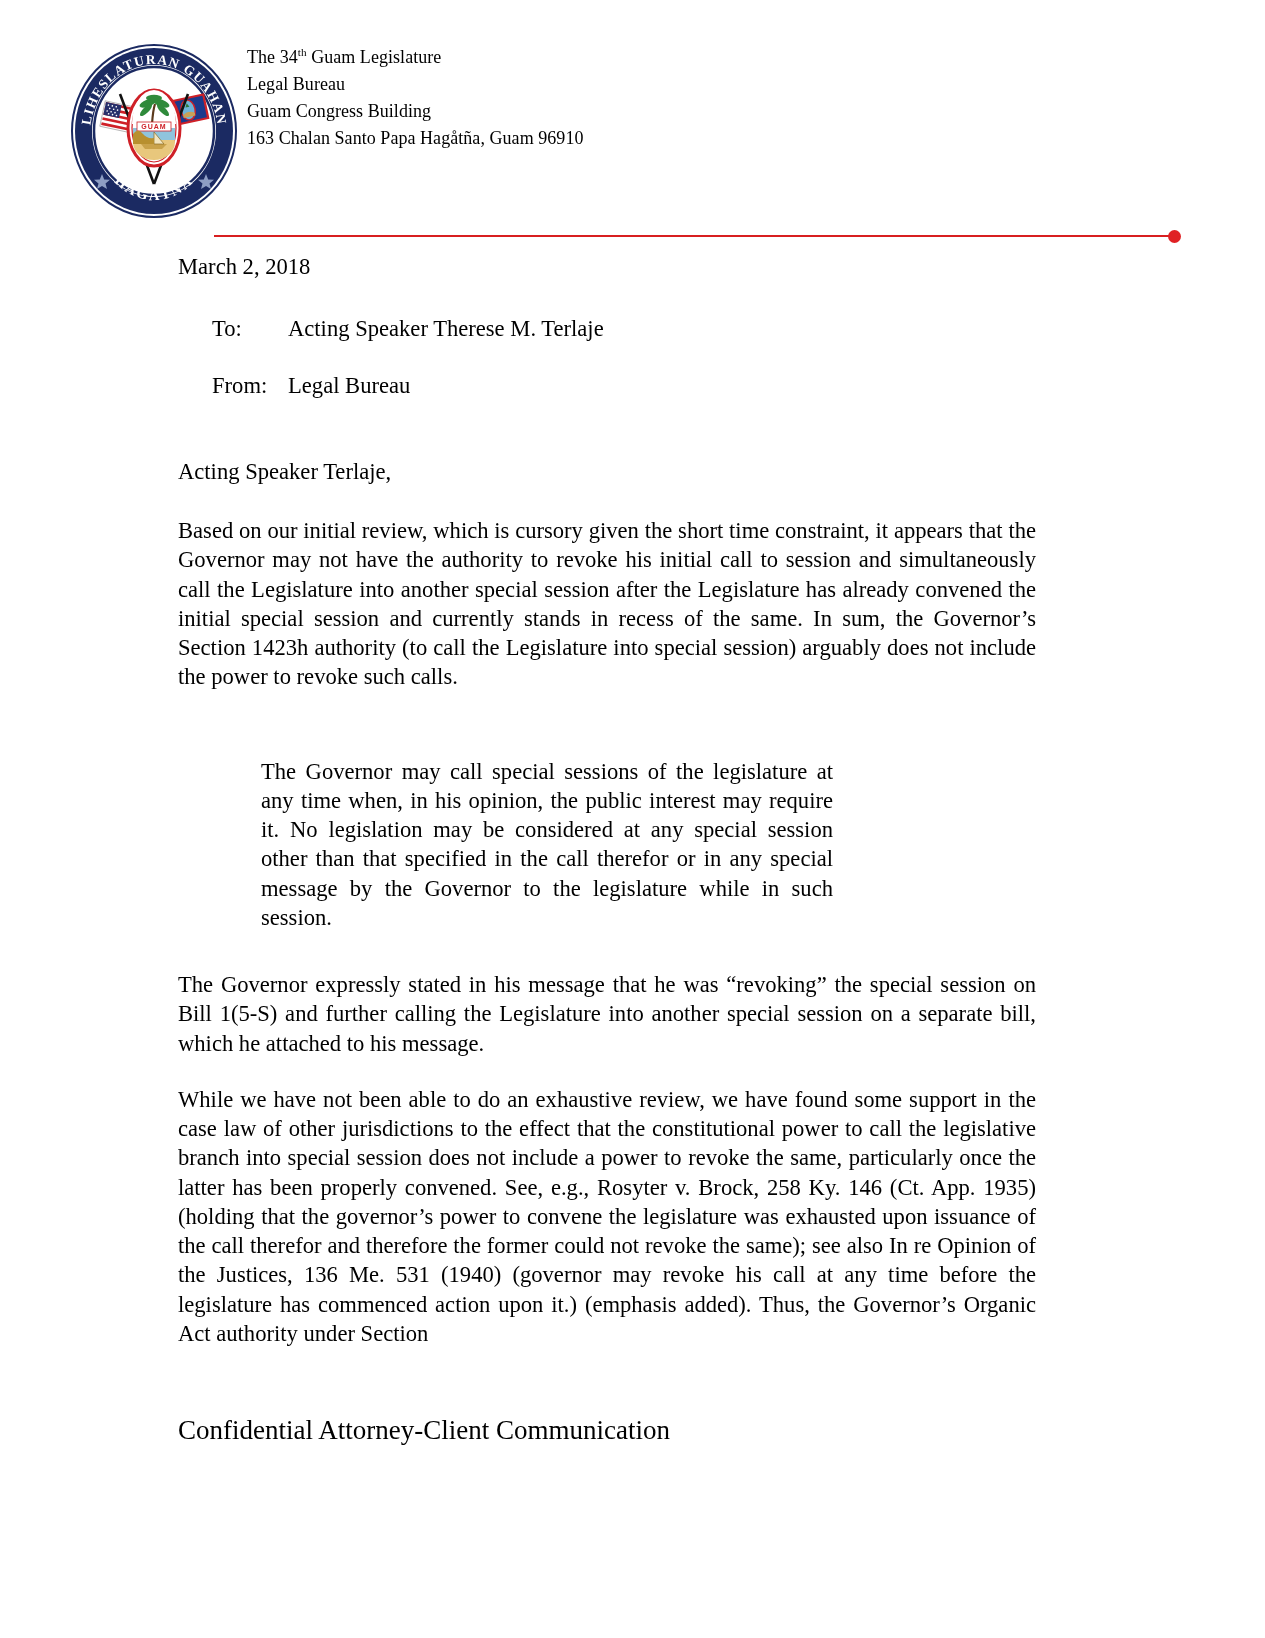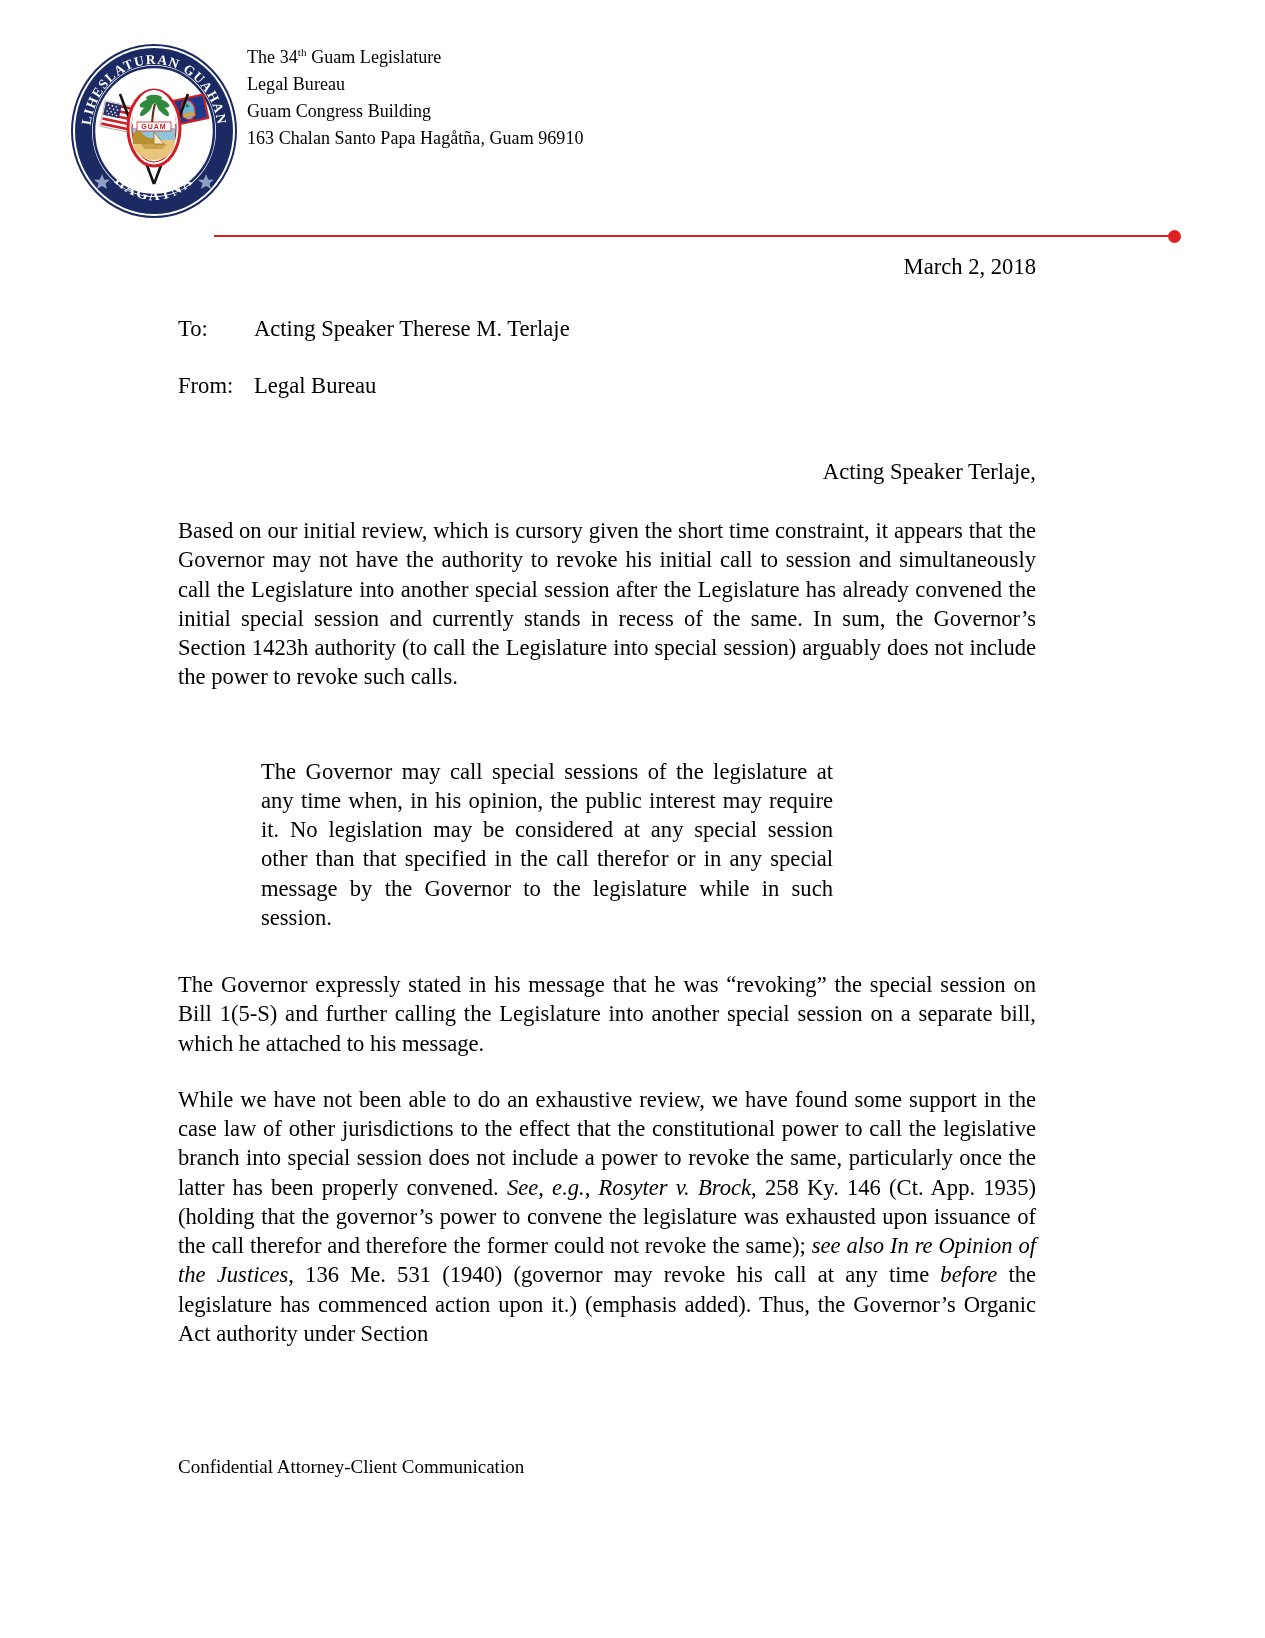--- a/index.html
+++ b/index.html
@@ -95,54 +95,54 @@
     top: 252px;
     width: 858px;
   }
   .blk {
     font-size: 22.6px;
     line-height: 1.295;
     text-align: justify;
     text-justify: inter-word;
     margin: 0;
   }
-  .blk.left { text-align: right; }
+  .blk.left { text-align: left; }
   .gap-27 { height: 27px; }
   .gap-30 { height: 30px; }
   .gap-33 { height: 33px; }
   .gap-38 { height: 38px; }
 
   .memo-row {
     display: block;
     font-size: 22.6px;
     line-height: 1.3;
     white-space: pre;
   }
-  .memo-label { display: inline-block; }
+  .memo-label { display: inline-block; margin-left: 34px; }
   .memo-to .memo-label   { width: 76px; }
   .memo-from .memo-label { width: 76px; }
   .memo-re .memo-label   { width: 76px; }
 
   .quote {
     margin: 0 0 0 83px;
     width: 572px;
     font-size: 22.6px;
     line-height: 1.295;
     text-align: justify;
     text-justify: inter-word;
   }
 
-  .ital { font-style: italic; }
+  .ital { }
 
   
   .footer {
     position: absolute;
     left: 178px;
-    top: 1455px;
-    font-size: 19px;
+    top: 1413px;
+    font-size: 27px;
     line-height: 1.3;
     white-space: nowrap;
   }
 </style>
 </head>
 <body>
 
 <div class="page">
 
   <div class="letterhead">

